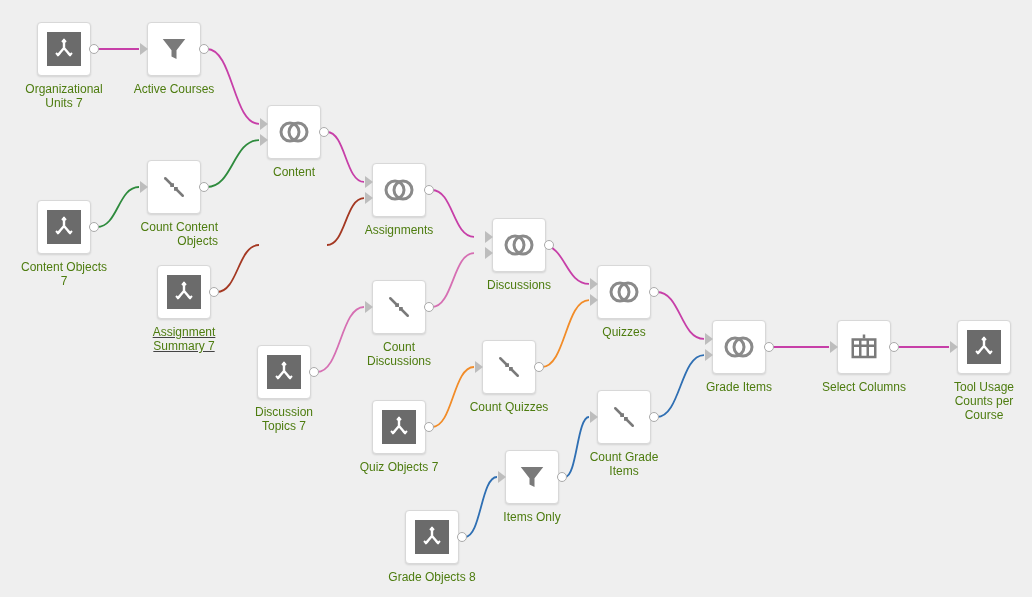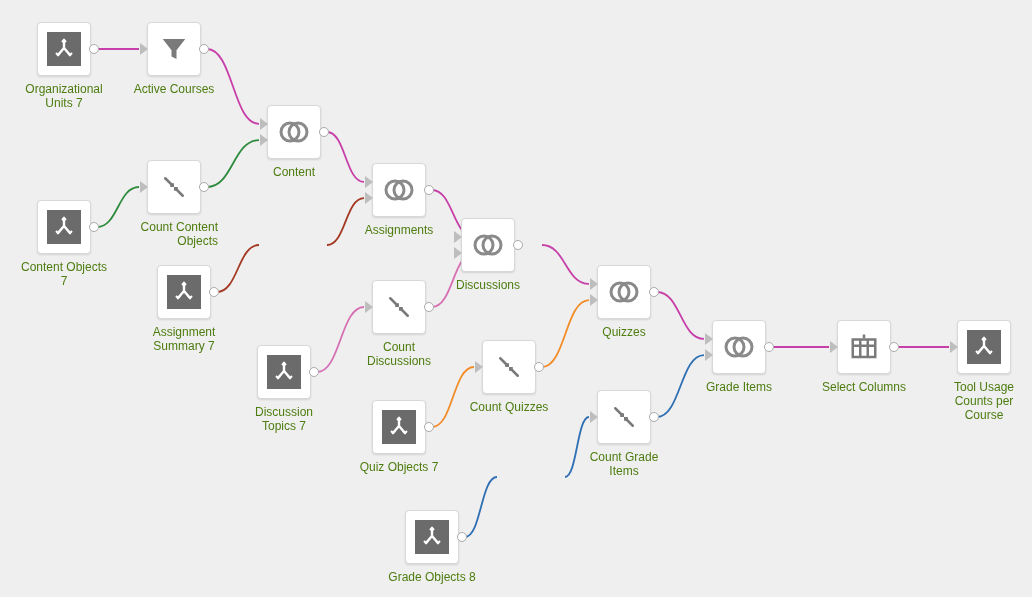--- a/index.html
+++ b/index.html
@@ -180,21 +180,21 @@
         <svg class="icon-svg" width="34" height="34" viewBox="0 0 34 34">
       <circle cx="13" cy="17" r="9" fill="none" stroke="#8a8a8a" stroke-width="3"></circle>
       <circle cx="21" cy="17" r="9" fill="none" stroke="#8a8a8a" stroke-width="3"></circle>
         </svg>
         <div class="port in2 tri"></div>
         <div class="port in3 tri"></div>
         <div class="port out"></div>
       </div>
       <div class="node-label">Content</div>
     </div>
-    <div class="node" style="left: 140px; top: 265px;">
+    <div class="node" style="left: 140px; top: 265px; text-decoration: underline;">
       <div class="node-box">
         <div class="icon-dark">
       <svg class="icon-svg" width="24" height="24" viewBox="0 0 24 24">
         <path d="M12 3 L12 11 M12 11 L6 18 M12 11 L18 18" stroke="#fff" stroke-width="2.4" fill="none" stroke-linecap="round"></path>
         <path d="M4 16 L6 18 L8 16" stroke="#fff" stroke-width="2" fill="none"></path>
         <path d="M16 16 L18 18 L20 16" stroke="#fff" stroke-width="2" fill="none"></path>
         <path d="M10 5 L12 3 L14 5" stroke="#fff" stroke-width="2" fill="none"></path>
       </svg>
         </div>
         <div class="port out"></div>
@@ -233,21 +233,21 @@
       <path d="M5 5 L11 11" stroke="#7a7a7a" stroke-width="2" stroke-linecap="round"></path>
       <path d="M9 11 L11 11 L11 9" stroke="#7a7a7a" stroke-width="2" fill="none"></path>
       <path d="M19 19 L13 13" stroke="#7a7a7a" stroke-width="2" stroke-linecap="round"></path>
       <path d="M15 13 L13 13 L13 15" stroke="#7a7a7a" stroke-width="2" fill="none"></path>
         </svg>
         <div class="port in tri"></div>
         <div class="port out"></div>
       </div>
       <div class="node-label">Count Discussions</div>
     </div>
-    <div class="node" style="left: 444px; top: 218px;">
+    <div class="node" style="left: 475px; top: 218px;">
       <div class="node-box">
         <svg class="icon-svg" width="34" height="34" viewBox="0 0 34 34">
       <circle cx="13" cy="17" r="9" fill="none" stroke="#8a8a8a" stroke-width="3"></circle>
       <circle cx="21" cy="17" r="9" fill="none" stroke="#8a8a8a" stroke-width="3"></circle>
         </svg>
         <div class="port in2 tri"></div>
         <div class="port in3 tri"></div>
         <div class="port out"></div>
       </div>
       <div class="node-label">Discussions</div>
@@ -297,20 +297,30 @@
       <svg class="icon-svg" width="24" height="24" viewBox="0 0 24 24">
         <path d="M12 3 L12 11 M12 11 L6 18 M12 11 L18 18" stroke="#fff" stroke-width="2.4" fill="none" stroke-linecap="round"></path>
         <path d="M4 16 L6 18 L8 16" stroke="#fff" stroke-width="2" fill="none"></path>
         <path d="M16 16 L18 18 L20 16" stroke="#fff" stroke-width="2" fill="none"></path>
         <path d="M10 5 L12 3 L14 5" stroke="#fff" stroke-width="2" fill="none"></path>
       </svg>
         </div>
         <div class="port out"></div>
       </div>
       <div class="node-label">Grade Objects 8</div>
+    </div>
+    <div class="node" style="left: 488px; top: 450px;">
+      <div class="node-box">
+        <svg class="icon-svg" width="30" height="30" viewBox="0 0 24 24">
+      <path d="M3 4 H21 L14 13 V20 L10 18 V13 Z" fill="#7a7a7a"></path>
+        </svg>
+        <div class="port in tri"></div>
+        <div class="port out"></div>
+      </div>
+      <div class="node-label">Items Only</div>
     </div>
     <div class="node" style="left: 580px; top: 390px;">
       <div class="node-box">
         <svg class="icon-svg" width="30" height="30" viewBox="0 0 24 24">
       <path d="M5 5 L11 11" stroke="#7a7a7a" stroke-width="2" stroke-linecap="round"></path>
       <path d="M9 11 L11 11 L11 9" stroke="#7a7a7a" stroke-width="2" fill="none"></path>
       <path d="M19 19 L13 13" stroke="#7a7a7a" stroke-width="2" stroke-linecap="round"></path>
       <path d="M15 13 L13 13 L13 15" stroke="#7a7a7a" stroke-width="2" fill="none"></path>
         </svg>
         <div class="port in tri"></div>

